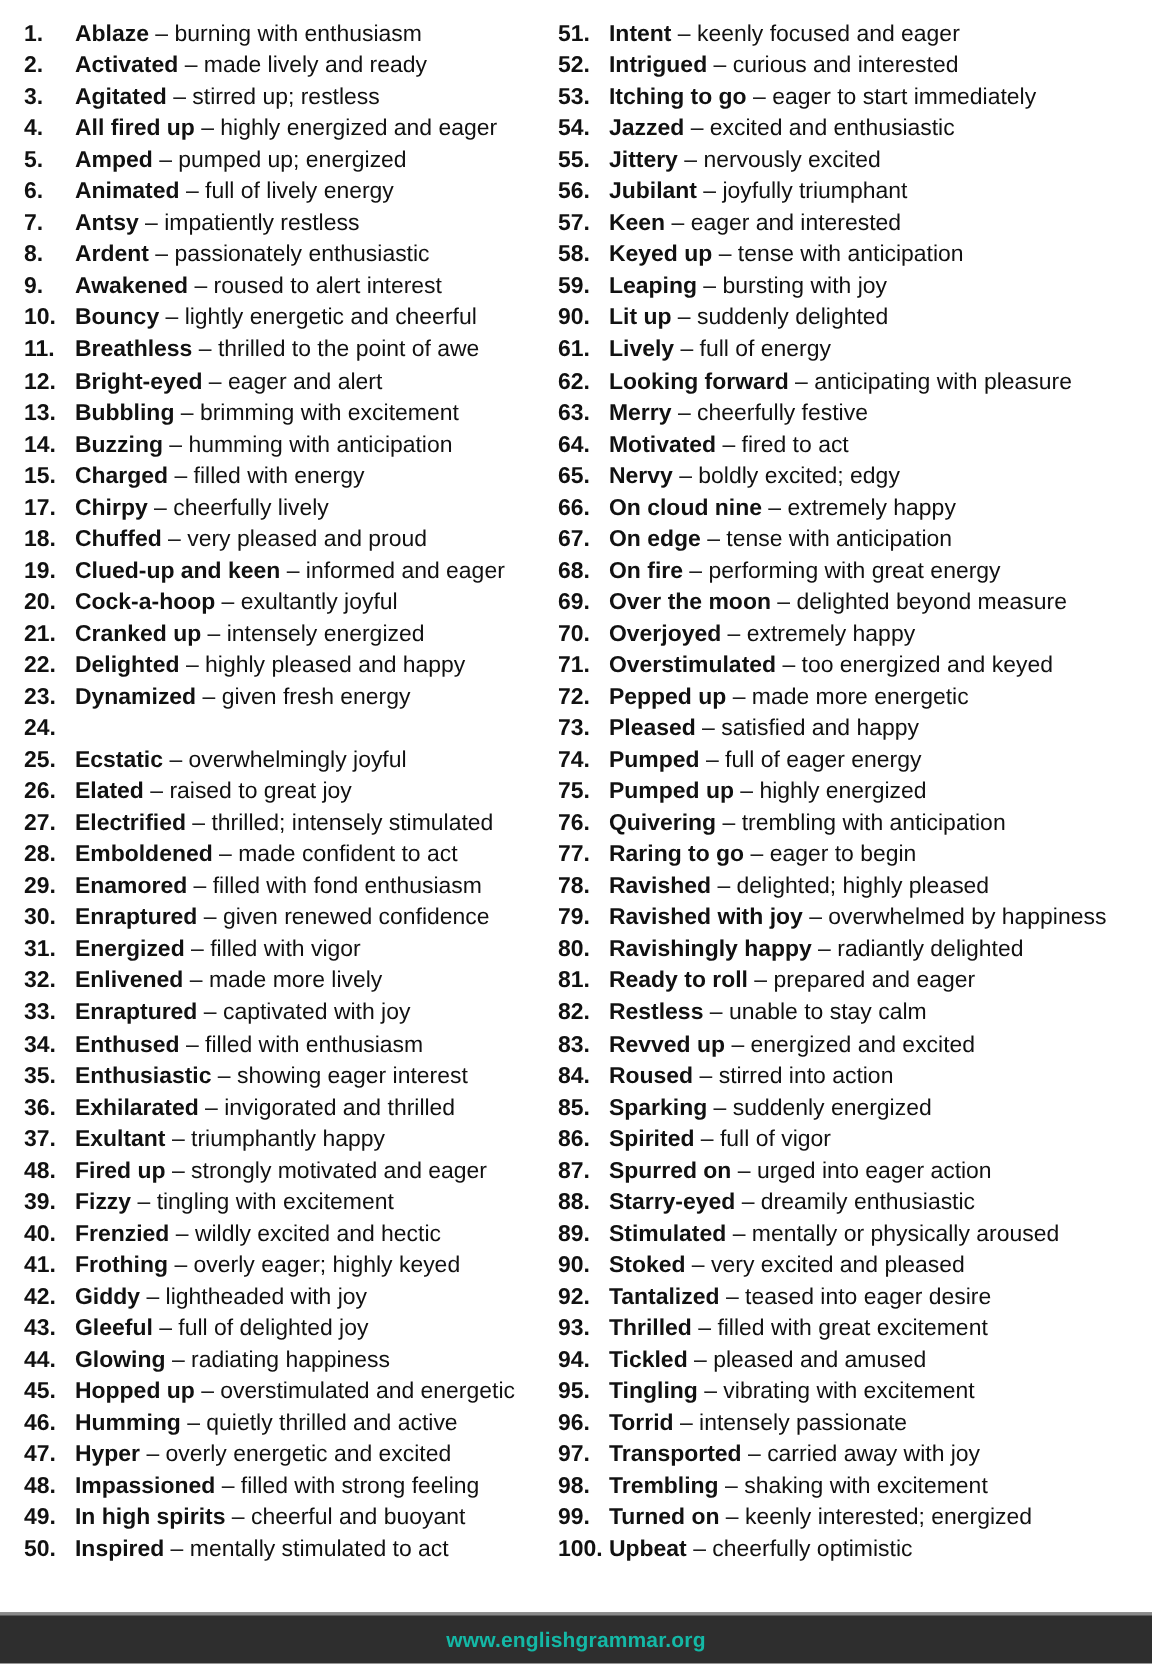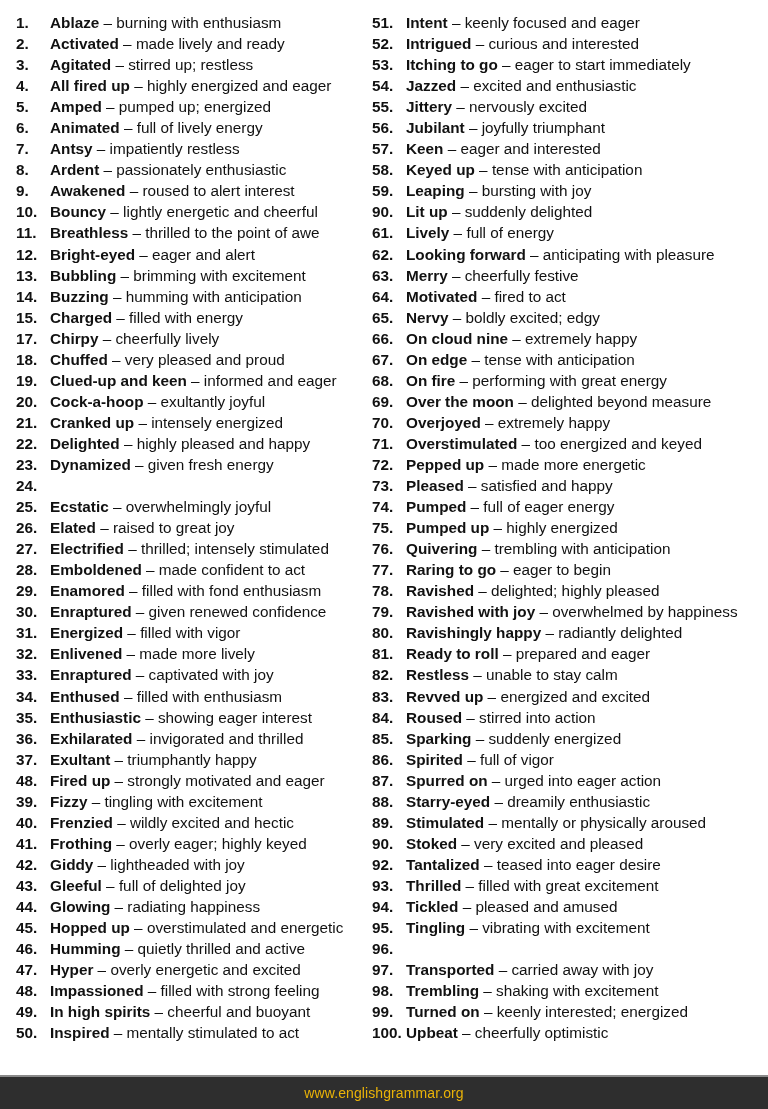--- a/index.html
+++ b/index.html
@@ -49,22 +49,22 @@
     right: 0;
     bottom: 0;
     height: 32px;
     background: #2e2e2e;
     border-top: 2px solid #8a8a8a;
     display: flex;
     align-items: center;
     justify-content: center;
   }
   .footer-text {
-    color: #eab308;
-    font-weight: normal;
+    color: #14b8a6;
+    font-weight: bold;
     font-size: 14px;
     letter-spacing: 0.1px;
   }
 </style>
 </head>
 <body>
 
 <ul class="list-col left" id="col-left">
     <li class="entry">
     <span class="num">1.</span>
@@ -434,20 +434,21 @@
     <li class="entry">
     <span class="num">94.</span>
     <span class="body"><span class="term">Tickled</span><span class="sep"> – </span><span class="def">pleased and amused</span></span>
   </li>
     <li class="entry">
     <span class="num">95.</span>
     <span class="body"><span class="term">Tingling</span><span class="sep"> – </span><span class="def">vibrating with excitement</span></span>
   </li>
     <li class="entry">
     <span class="num">96.</span>
+    <span class="body"><span class="term">Torrid</span><span class="sep"> – </span><span class="def">intensely passionate</span></span>
   </li>
     <li class="entry">
     <span class="num">97.</span>
     <span class="body"><span class="term">Transported</span><span class="sep"> – </span><span class="def">carried away with joy</span></span>
   </li>
     <li class="entry">
     <span class="num">98.</span>
     <span class="body"><span class="term">Trembling</span><span class="sep"> – </span><span class="def">shaking with excitement</span></span>
   </li>
     <li class="entry">

